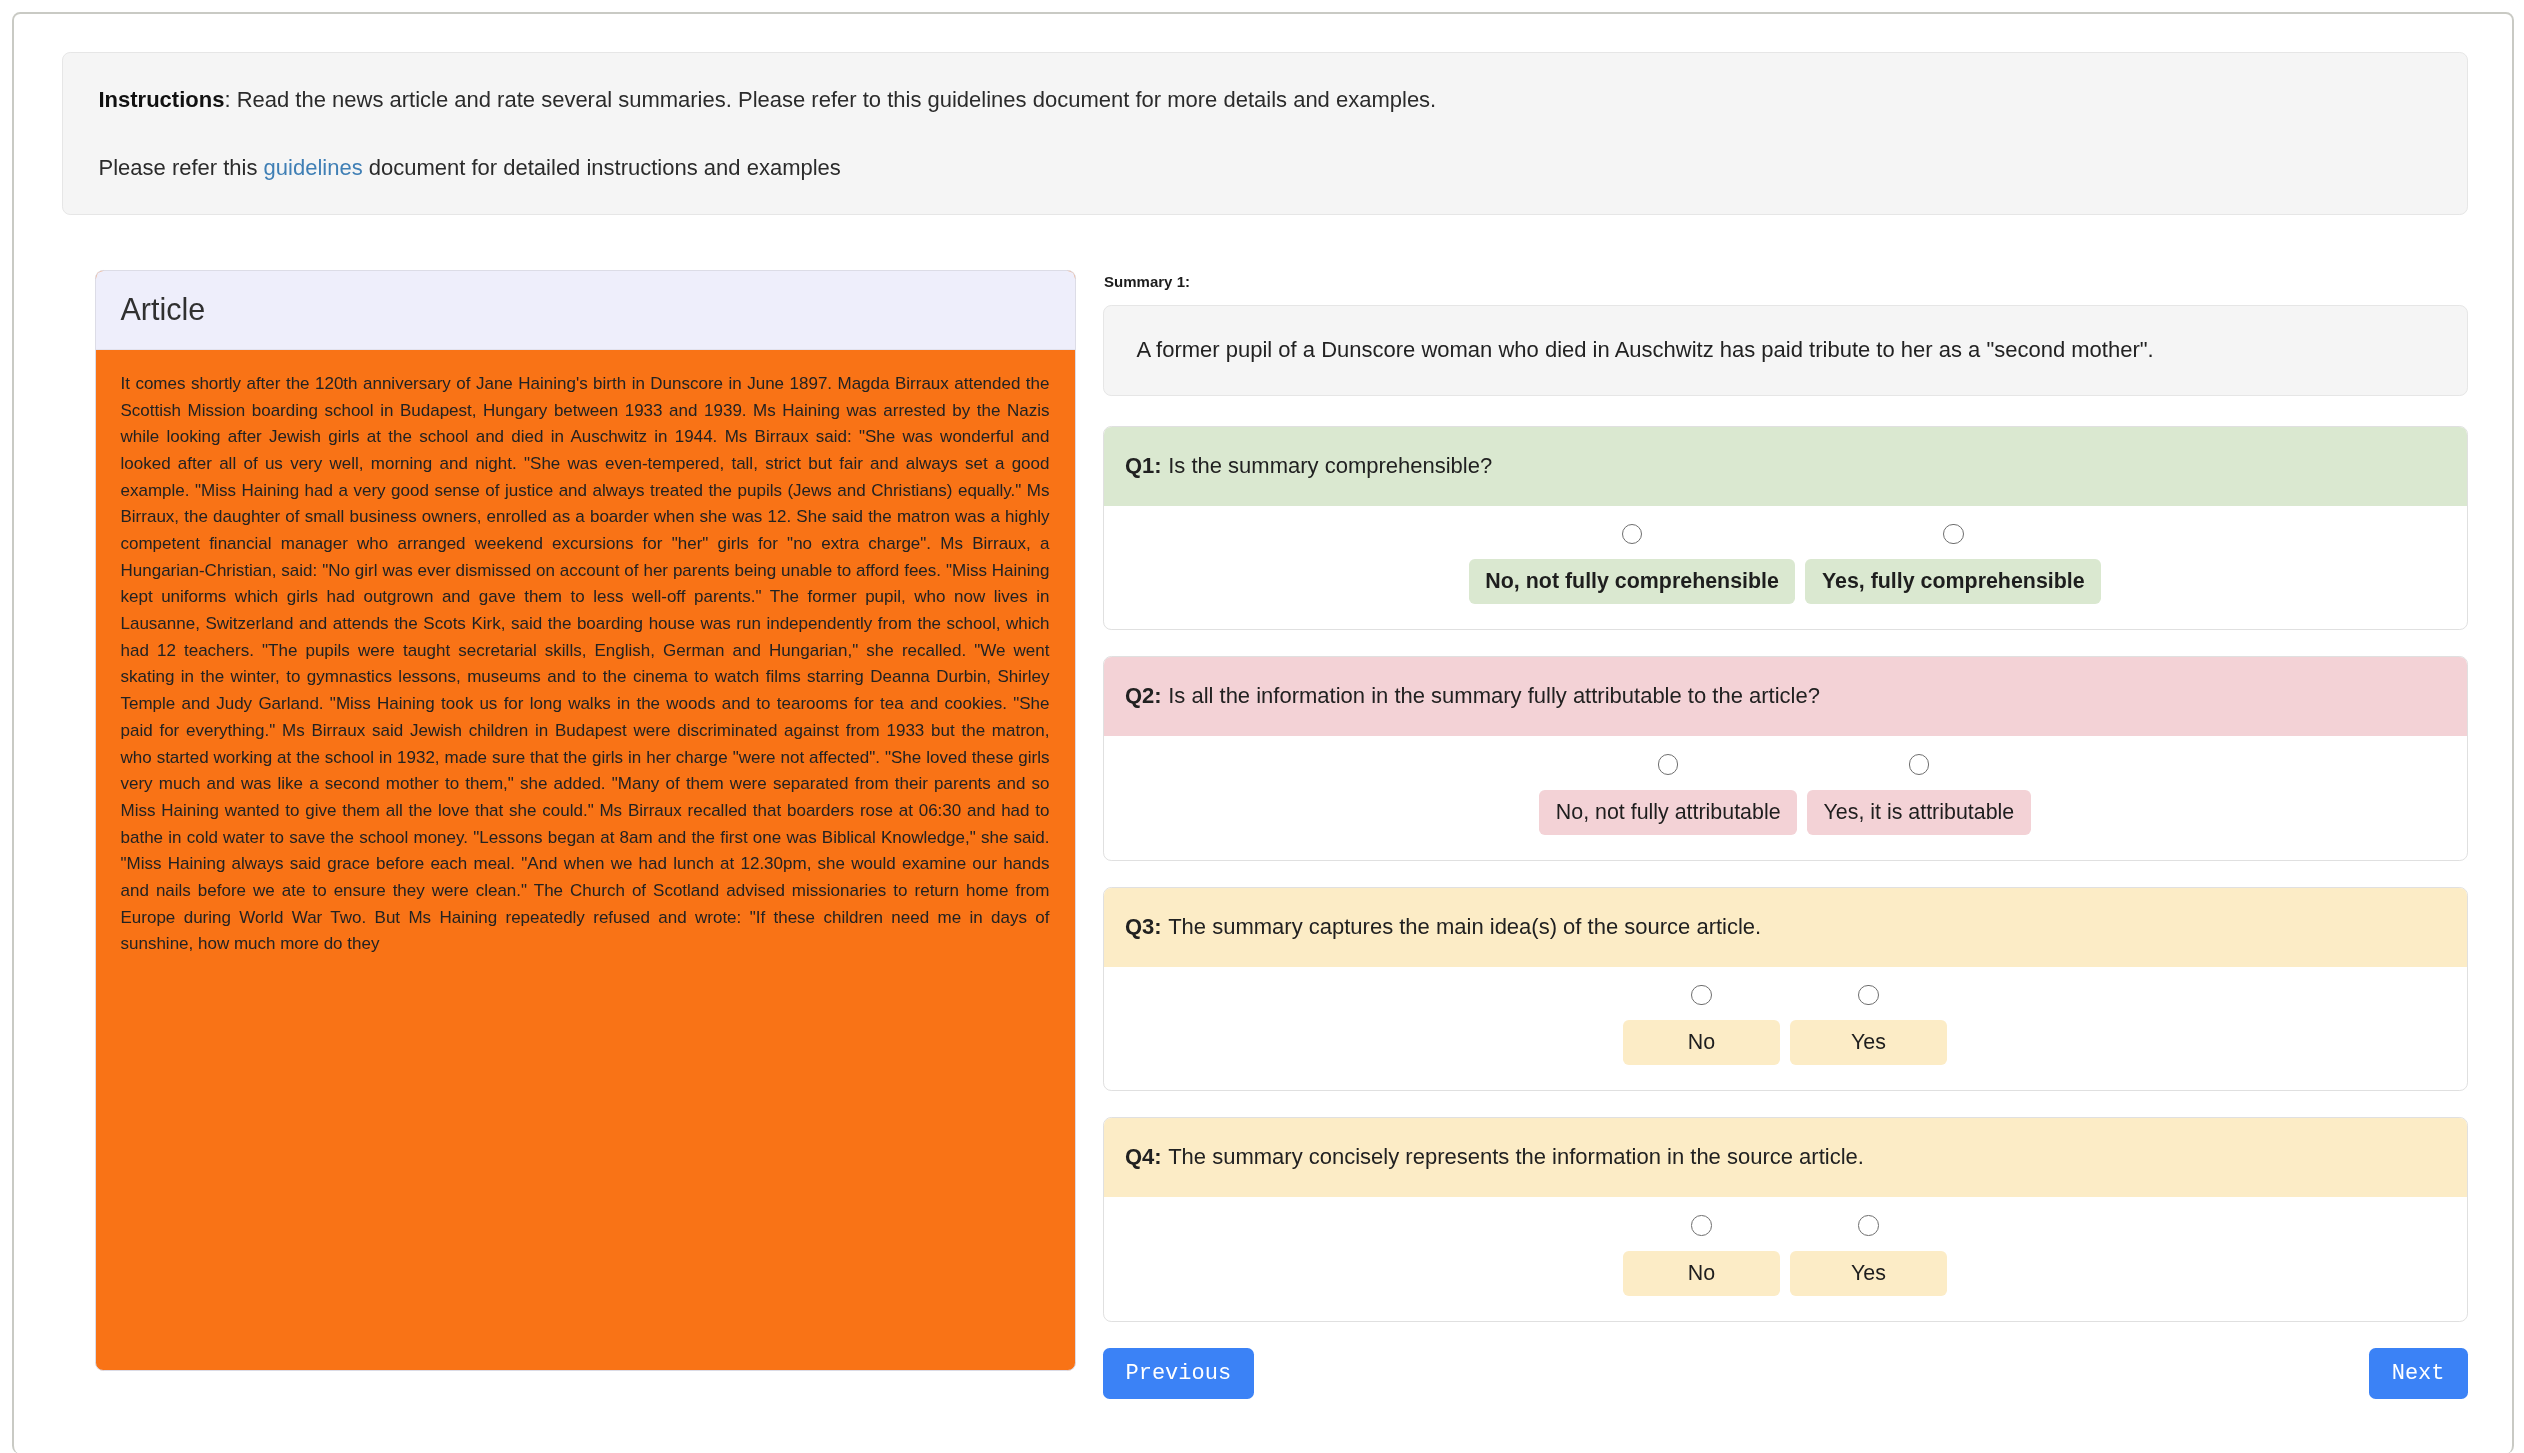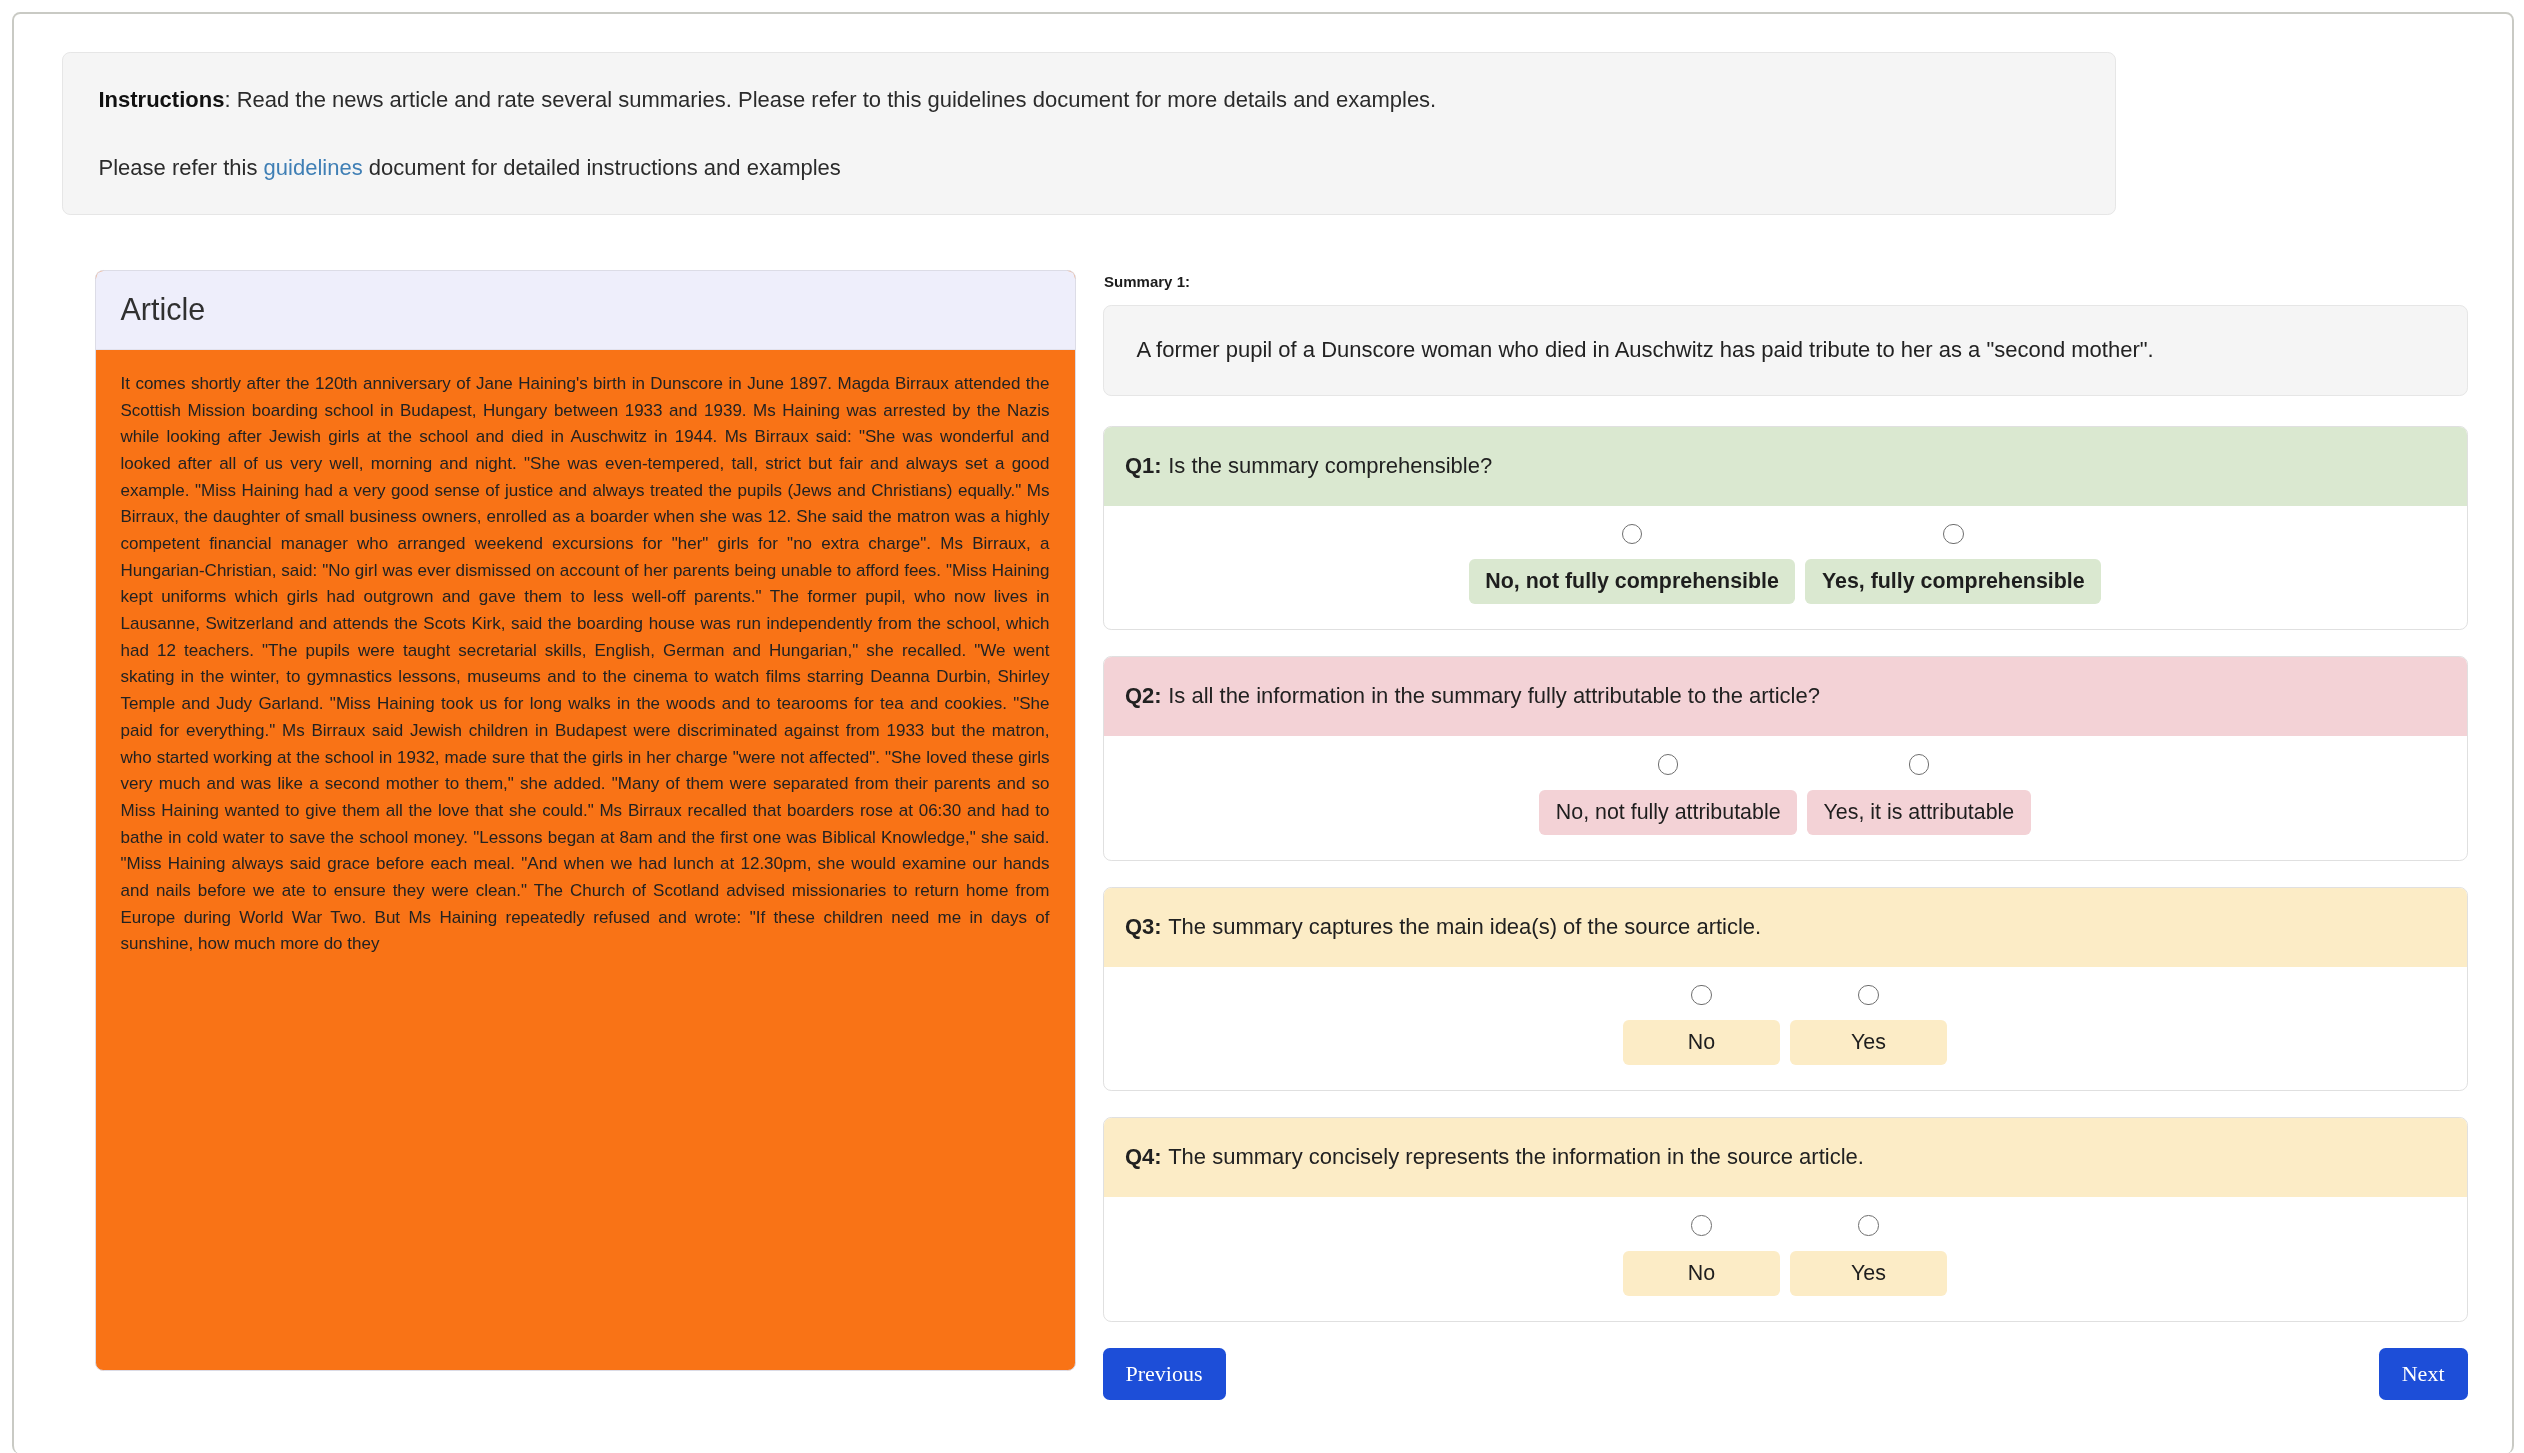--- a/index.html
+++ b/index.html
@@ -23,21 +23,21 @@
     border: 2.5px solid #c9cac4;
     border-radius: 8.2px;
     border-bottom: none;
     background: #ffffff;
   }
 
   
   .instructions-panel {
     position: absolute;
     left: 48px; top: 38px;
-    width: 2054px; height: 163px;
+    width: 2406px; height: 163px;
     background: #f5f5f5;
     border: 1.6px solid #e6e6e6;
     border-radius: 8.2px;
     padding: 30px 36px 0 36px;
   }
   .instr-line {
     font-size: 22px;
     color: #2b2b2b;
     line-height: 1.5;
     margin: 0;
@@ -171,26 +171,26 @@
   
   .opt-group.wide { min-width: 157px; }
 
   
   .nav-row {
     display: flex;
     justify-content: space-between;
     margin-top: 15px;
   }
   .nav-btn {
-    background: #1d4ed8;
+    background: #3b82f6;
     color: #ffffff;
     border: none;
     border-radius: 6.6px;
     font-size: 22px;
-    font-family: Liberation Serif, serif;
+    font-family: Liberation Mono, monospace;
     padding: 13px 23px;
     cursor: pointer;
   }
 </style>
 </head>
 <body>
 
 <div class="page-frame">
 
   <div class="instructions-panel">

